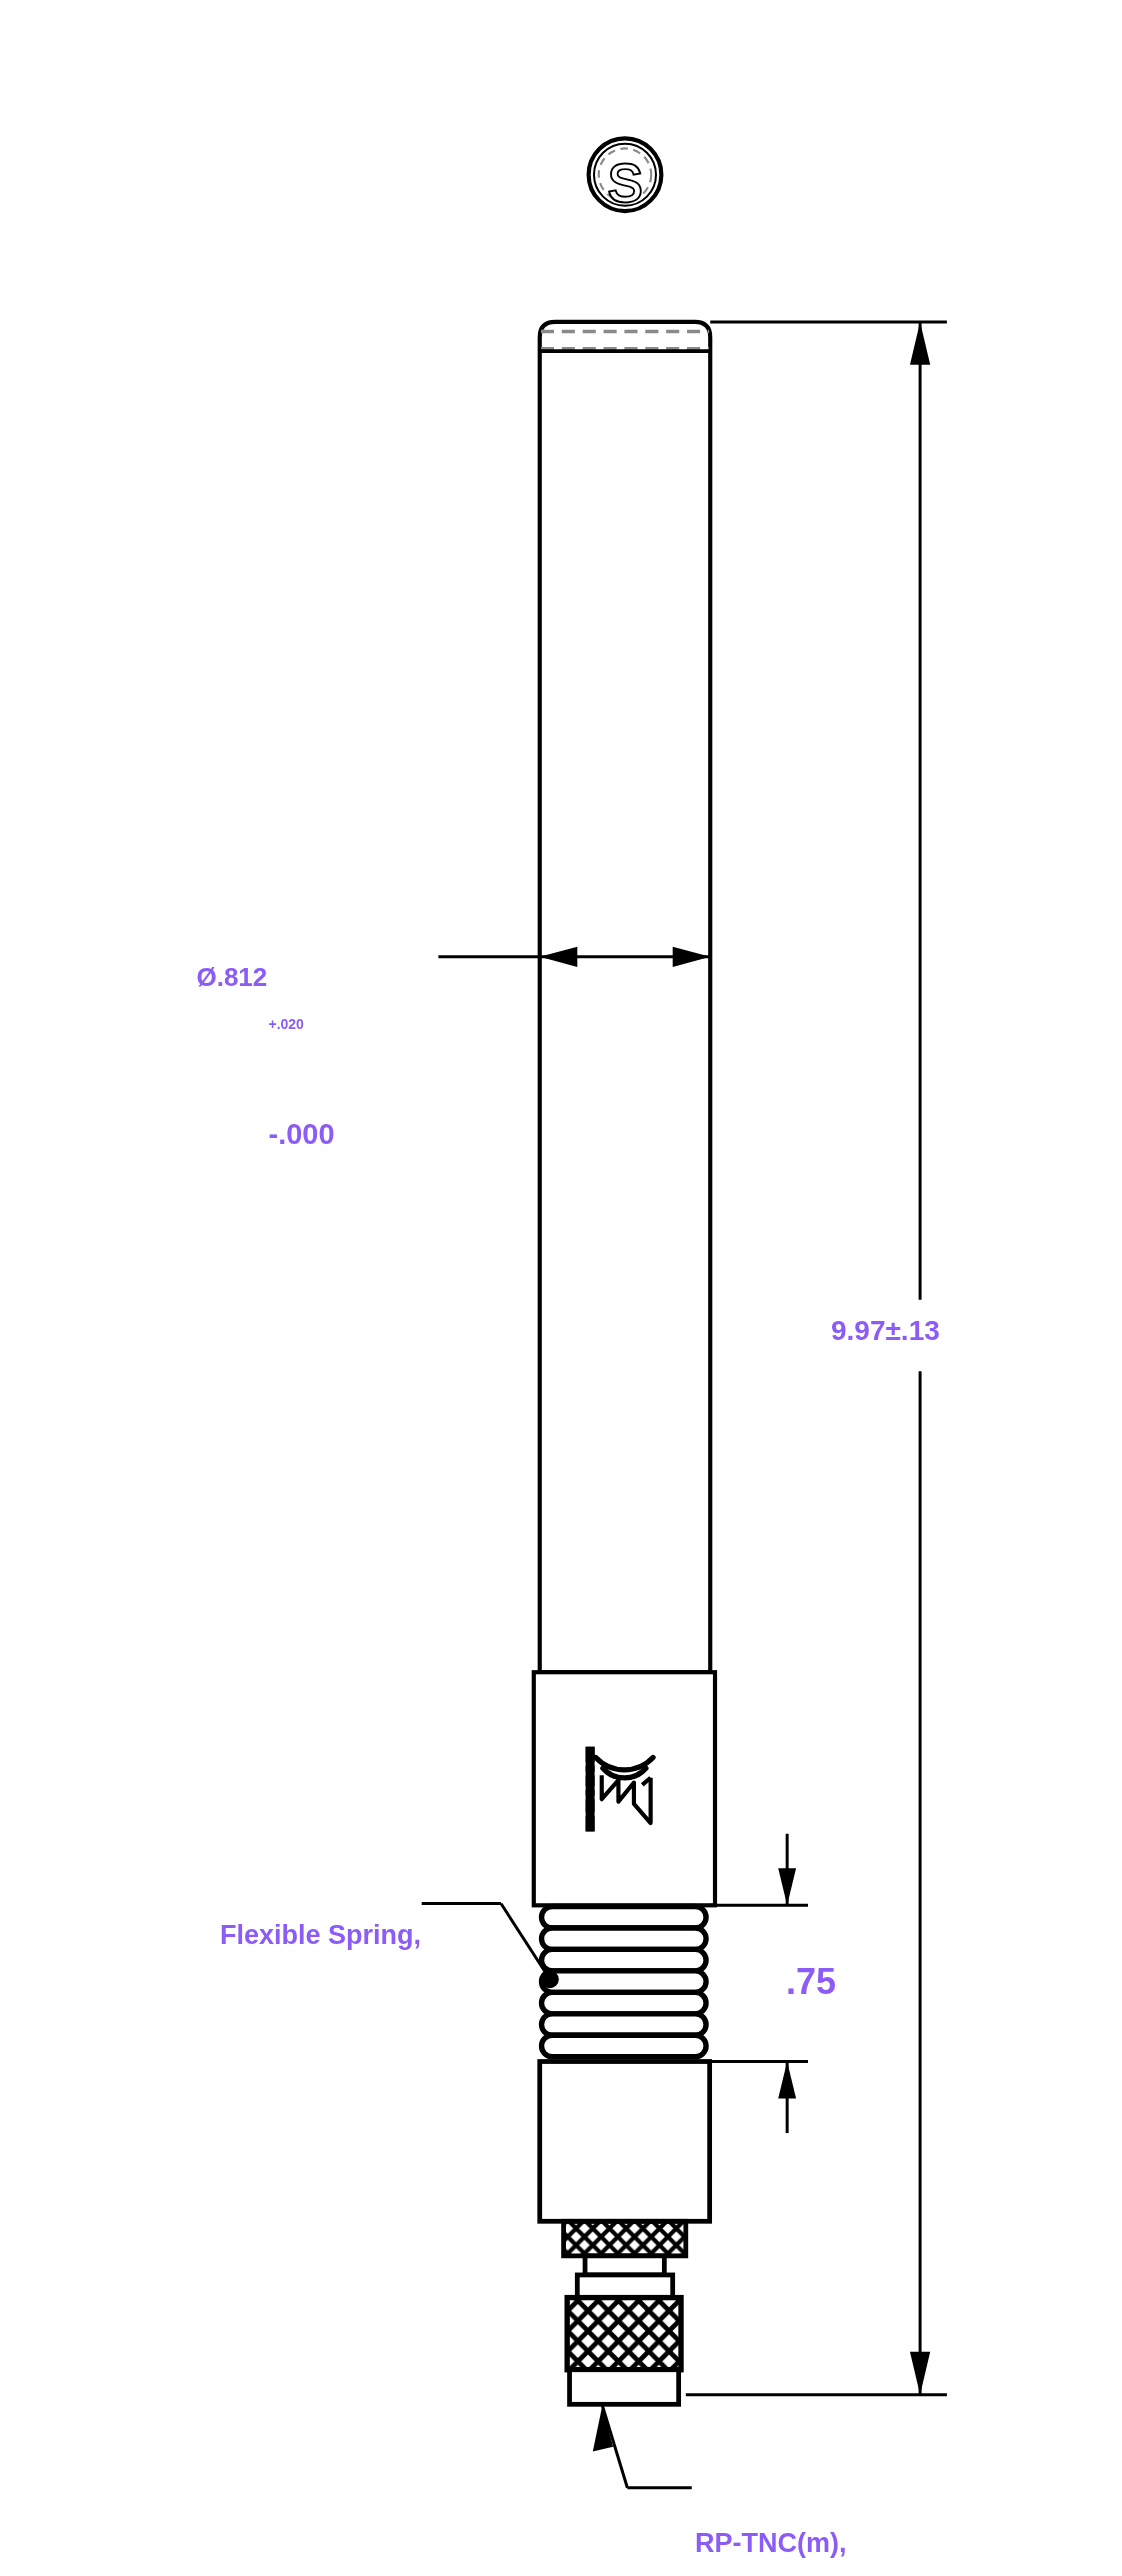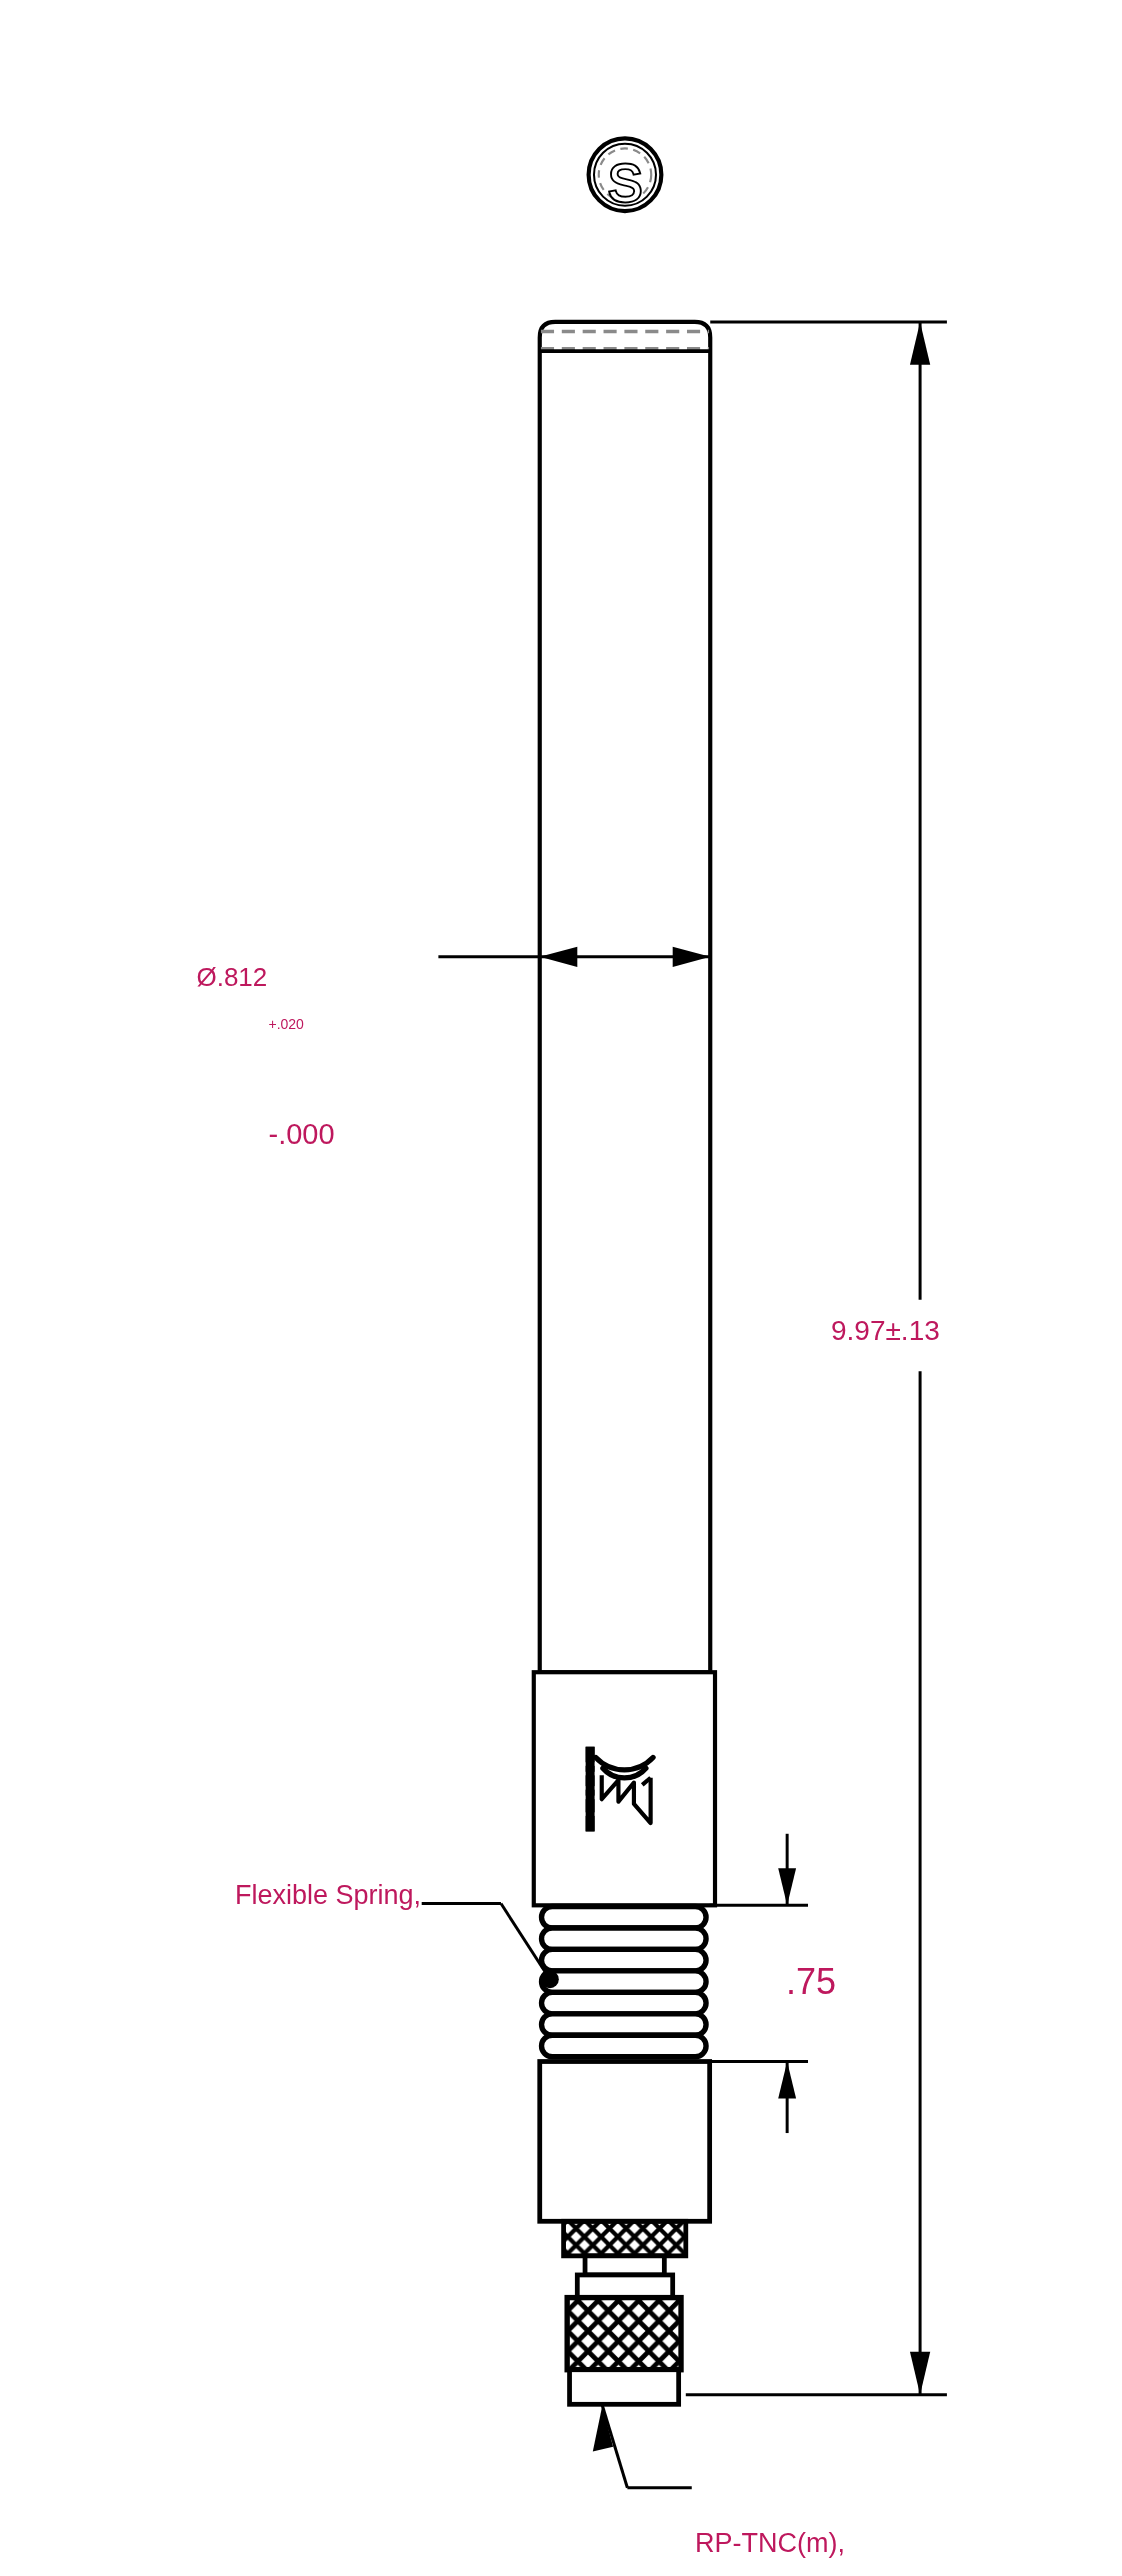--- a/index.html
+++ b/index.html
@@ -1,20 +1,20 @@
 <!DOCTYPE html>
 <html style="font-size:9.5px"><head>
 <meta charset="utf-8">
 <style>
   html,body{margin:0;padding:0;background:#ffffff;}
   body{width:1123px;height:2576px;position:relative;overflow:hidden;
        font-family:"Liberation Sans",sans-serif;color:#000;}
   #stage{position:absolute;left:0;top:0;width:1123px;height:2576px;}
   svg{display:block;}
-  .lbl{position:absolute;white-space:pre;color:#be185d;line-height:1.04;}
+  .lbl{position:absolute;white-space:pre;color:#8b5cf6;line-height:1.04;font-weight:bold;}
 </style>
 </head>
 <body>
 
 <div id="stage">
 
 <svg width="1123" height="2576" viewBox="0 0 1883 4321" shape-rendering="geometricPrecision">
 
   <g>
     <circle cx="1048" cy="293" r="61" fill="#fff" stroke="#000" stroke-width="7"></circle>
@@ -130,21 +130,21 @@
   <span style="display:inline-block;">Ø</span><span>.812</span><span style="display:inline-block;vertical-align:top;margin-left:1.2px;">
     <span style="display:block;font-size:14px;line-height:18px;position:relative;top:-3px;">+.020</span>
     <span style="display:block;font-size:29px;line-height:18px;position:relative;top:-1.2px;margin-top:36px;">-.000</span>
   </span>
 </div>
 
 <div class="lbl" style="left:831px;top:1316px;font-size:28px;">9.97±.13</div>
 
 <div class="lbl" style="left:786px;top:1963px;font-size:36px;">.75</div>
 
-<div class="lbl" style="left:0px;top:1825px;width:421px;text-align:right;font-size:27px;">
+<div class="lbl" style="left:0px;top:1865px;width:421px;text-align:right;font-size:27px;">
   <div>Flexible Spring,</div>
 </div>
 
 <div class="lbl" style="left:695px;top:2473px;text-align:left;font-size:27px;">
   <div>RP-TNC(m),</div>
   
 </div>
 
 </div>
 

